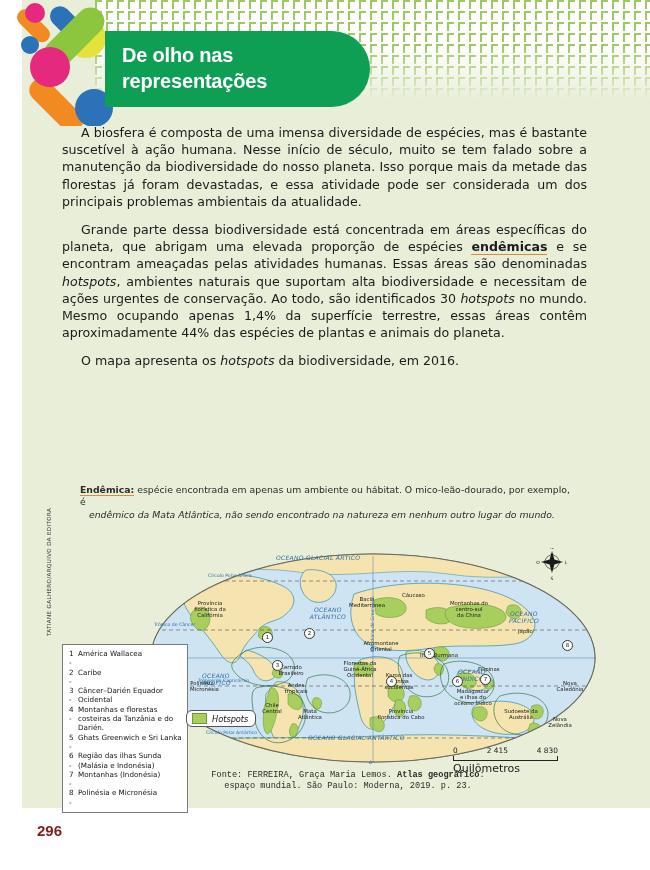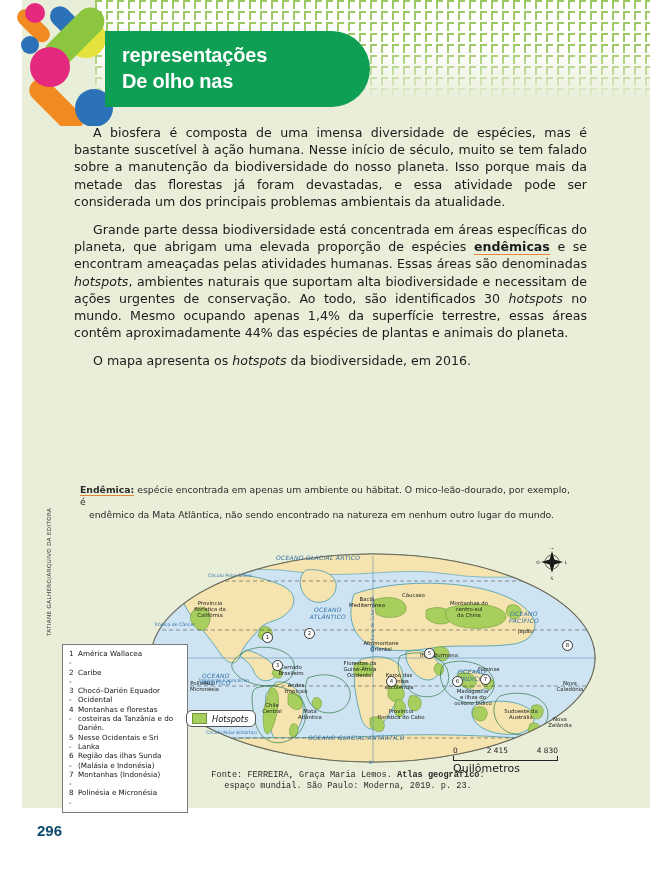--- a/index.html
+++ b/index.html
@@ -54,41 +54,41 @@
     letter-spacing:-0.2px;
   }
   
   .article{position:absolute;left:62px;top:124px;width:525px;}
   h2.sec-title{
     margin:0 0 12px 0;font-size:17px;font-weight:bold;color:#141414;
     font-family:"Liberation Sans", sans-serif;
   }
   h2.sec-title i{font-style:italic;}
   p.body{
-    margin:0 0 11px 12px;
+    margin:0 0 11px 0;
     font-size:12.6px;line-height:17.2px;color:#1c1c1c;
     text-align:justify;text-indent:19px;
     font-family:"DejaVu Sans", sans-serif;
   }
   p.body i{font-style:italic;}
   .endemic{
     font-weight:bold;
     border-bottom:1.6px solid #e8833a;
     padding-bottom:0px;
   }
   
   .glossary{
     position:absolute;left:80px;top:484px;width:492px;
     font-size:9.3px;line-height:12.4px;color:#2a2a2a;
     font-family:"DejaVu Sans", sans-serif;
   }
   .glossary .term{
     font-weight:bold;border-bottom:1.3px solid #e8833a;
   }
-  .glossary .l2{display:block;padding-left:9px;}
+  .glossary .l2{display:block;padding-left:9px;font-style:italic;}
   
   .mapwrap{position:absolute;left:48px;top:524px;width:570px;height:280px;}
   .map-title{
     position:absolute;left:196px;top:0px;
     background:#fae9a0;border-radius:3px;
     padding:3px 14px 4px 14px;
     font-size:12.5px;font-weight:bold;color:#1a1a1a;
     font-family:"Liberation Sans", sans-serif;
     white-space:nowrap;
   }
@@ -141,21 +141,21 @@
     background:#ffffff;border:1px solid #555;border-radius:6px;
     padding:2px 7px 2px 5px;display:flex;align-items:center;gap:5px;
     font-size:8.2px;font-style:italic;color:#111;
     font-family:"DejaVu Sans", sans-serif;
     z-index:6;
   }
   .hslegend .sw{width:13px;height:9px;background:#a8cf5e;border:1px solid #6d9a33;}
   
   .pageno{
     position:absolute;left:37px;top:822px;
-    font-size:15px;font-weight:bold;color:#0c4a6e;
+    font-size:15px;font-weight:bold;color:#7f1d1d;
     font-family:"Liberation Sans", sans-serif;
   }
   
   .mlbl{
     position:absolute;font-size:5.4px;line-height:6.2px;color:#1a1a1a;
     font-family:"DejaVu Sans", sans-serif;text-align:center;
     white-space:nowrap;
   }
   .mocean{
     position:absolute;font-size:6px;line-height:7px;color:#2f6fa8;
@@ -203,22 +203,22 @@
       <rect x="30" y="58" width="74" height="28" rx="14" fill="#8cc63f" transform="rotate(-45 30 58)"></rect>
       <rect x="33" y="78" width="66" height="23" rx="11" fill="#f18a21" transform="rotate(45 33 78)"></rect>
       <circle cx="42" cy="71" r="20" fill="#e5297f"></circle>
       <circle cx="86" cy="112" r="19" fill="#2b72b8"></circle>
       <path d="M15 4 L44 30 L15 56" fill="none" stroke="#ffffff" stroke-width="9" stroke-linejoin="round" stroke-linecap="round" opacity="0"></path>
     </g>
   </svg>
 
   <div class="banner">
     <div class="banner-text">
+      <div>De olho nas</div>
       <div>representações</div>
-      <div>De olho nas</div>
     </div>
   </div>
 
   <div class="article">
 
     <p class="body">A biosfera é composta de uma imensa diversidade de espécies, mas é bastante suscetível à ação humana. Nesse início de século, muito se tem falado sobre a manutenção da biodiversidade do nosso planeta. Isso porque mais da metade das florestas já foram devastadas, e essa atividade pode ser considerada um dos principais problemas ambientais da atualidade.</p>
 
     <p class="body"><span>Grande parte dessa biodiversidade está concentrada em áreas específicas do planeta, que abrigam uma elevada proporção de espécies </span><span class="endemic">endêmicas</span><span> e se encontram ameaçadas pelas atividades humanas. Essas áreas são denominadas </span><i>hotspots</i><span>, ambientes naturais que suportam alta biodiversidade e necessitam de ações urgentes de conservação. Ao todo, são identificados 30 </span><i>hotspots</i><span> no mundo. Mesmo ocupando apenas 1,4% da superfície terrestre, essas áreas contêm aproximadamente 44% das espécies de plantas e animais do planeta.</span></p>
 
     <p class="body"><span>O mapa apresenta os </span><i>hotspots</i><span> da biodiversidade, em 2016.</span></p>
@@ -378,29 +378,29 @@
         <div>
           <span class="n">1 -</span>
           <span class="d">América Wallacea</span>
         </div>
         <div>
           <span class="n">2 -</span>
           <span class="d">Caribe</span>
         </div>
         <div>
           <span class="n">3 -</span>
-          <span class="d">Chocó–Darién Equador Ocidental</span>
+          <span class="d">Câncer–Darién Equador Ocidental</span>
         </div>
         <div>
           <span class="n">4 -</span>
           <span class="d">Montanhas e florestas costeiras da Tanzânia e do Darién.</span>
         </div>
         <div>
           <span class="n">5 -</span>
-          <span class="d">Nesse Ocidentais e Sri Lanka</span>
+          <span class="d">Ghats Greenwich e Sri Lanka</span>
         </div>
         <div>
           <span class="n">6 -</span>
           <span class="d">Região das ilhas Sunda (Malásia e Indonésia)</span>
         </div>
         <div>
           <span class="n">7 -</span>
           <span class="d">Montanhas (Indonésia)</span>
         </div>
         <div>

